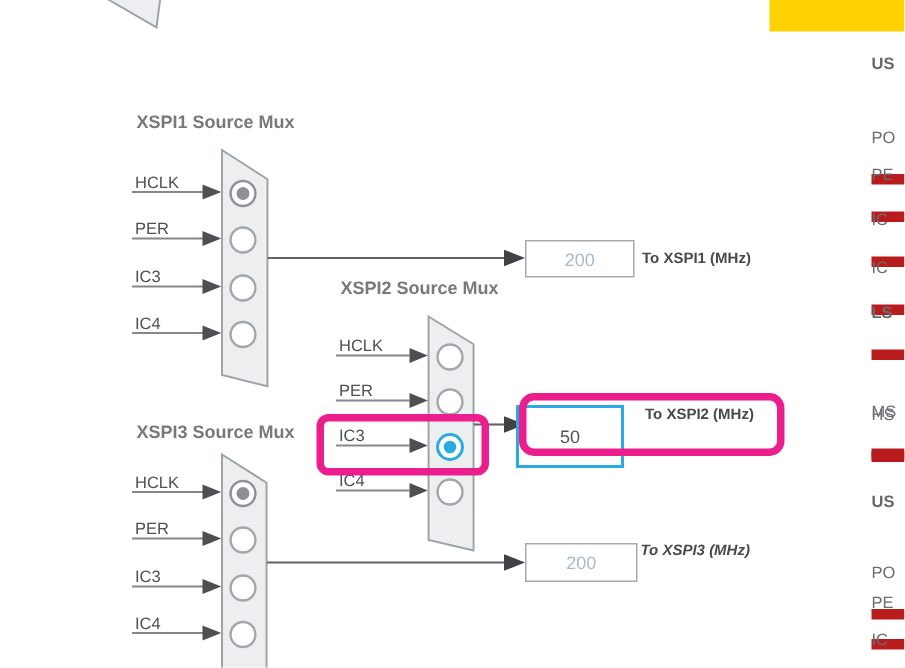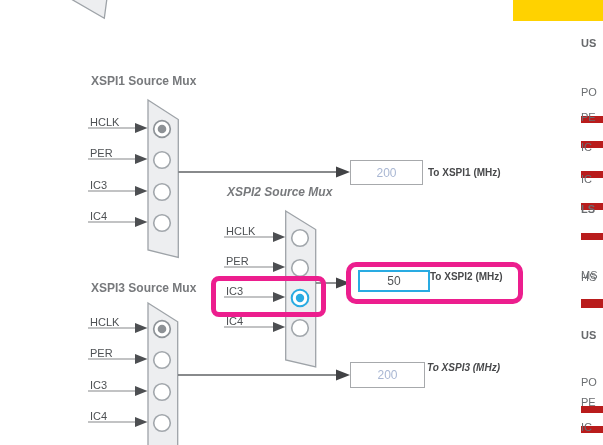--- a/index.html
+++ b/index.html
@@ -115,26 +115,26 @@
   <div class="yellow"></div>
 
   <div class="mux-title" style="left:91px;top:74px;">XSPI1 Source Mux</div>
   <div class="in-label" style="left:90px;top:116px;">HCLK</div>
   <div class="in-label" style="left:90px;top:147px;">PER</div>
   <div class="in-label" style="left:90px;top:179px;">IC3</div>
   <div class="in-label" style="left:90px;top:210px;">IC4</div>
   <input class="freq-box freq-gray" style="left: 350px; top: 160px; width: 73px; height: 25px;" value="200">
   <div class="out-label" style="left:428px;top:167px;">To XSPI1 (MHz)</div>
 
-  <div class="mux-title" style="left:227px;top:185px;font-style:italic;">XSPI2 Source Mux</div>
+  <div class="mux-title" style="left:227px;top:185px;">XSPI2 Source Mux</div>
   <div class="in-label" style="left:226px;top:225px;">HCLK</div>
   <div class="in-label" style="left:226px;top:255px;">PER</div>
   <div class="in-label" style="left:226px;top:285px;">IC3</div>
   <div class="in-label" style="left:226px;top:315px;">IC4</div>
-  <input class="freq-box freq-blue" style="left: 358px; top: 270px; width: 72px; height: 22px;" value="50">
+  <input class="freq-box freq-blue" style="left: 344px; top: 270px; width: 72px; height: 42px;" value="50">
   <div class="out-label" style="left:430px;top:271px;">To XSPI2 (MHz)</div>
 
   <div class="mux-title" style="left:91px;top:281px;">XSPI3 Source Mux</div>
   <div class="in-label" style="left:90px;top:316px;">HCLK</div>
   <div class="in-label" style="left:90px;top:347px;">PER</div>
   <div class="in-label" style="left:90px;top:379px;">IC3</div>
   <div class="in-label" style="left:90px;top:410px;">IC4</div>
   <input class="freq-box freq-gray" style="left: 350px; top: 362px; width: 75px; height: 26px;" value="200">
   <div class="out-label" style="left:427px;top:362px;font-style:italic;">To XSPI3 (MHz)</div>
 

